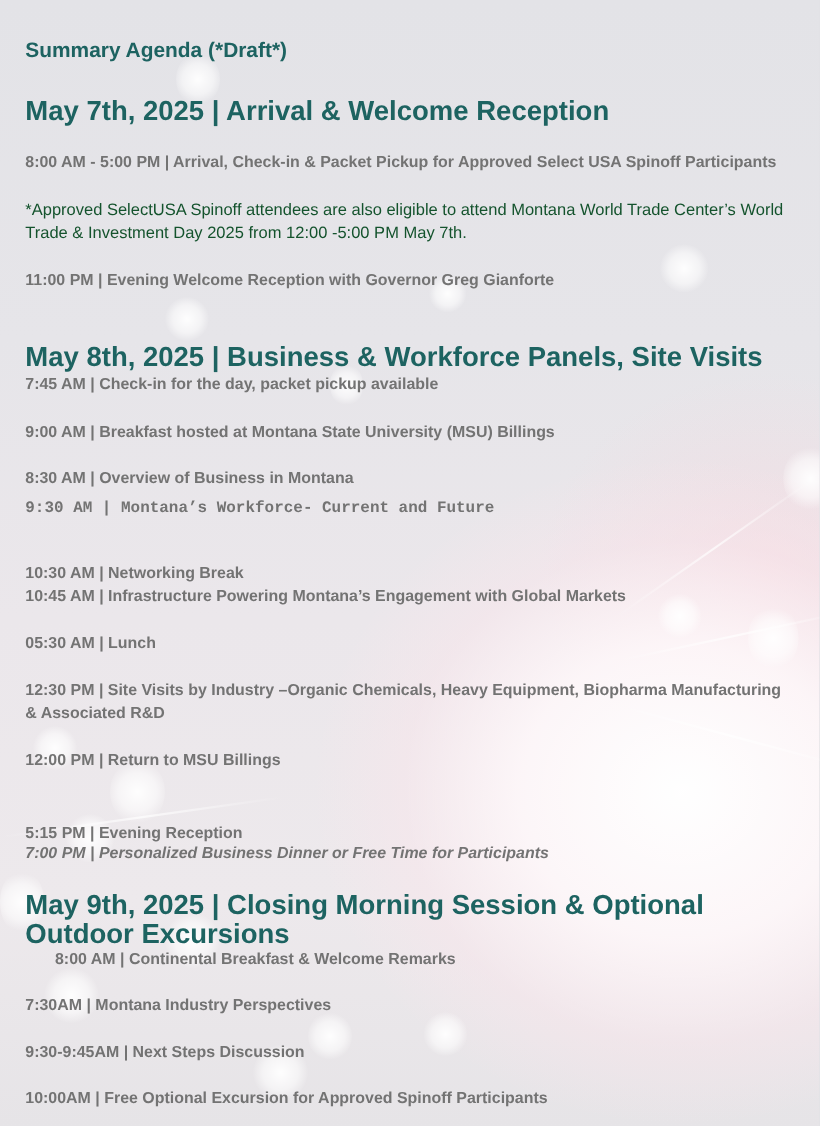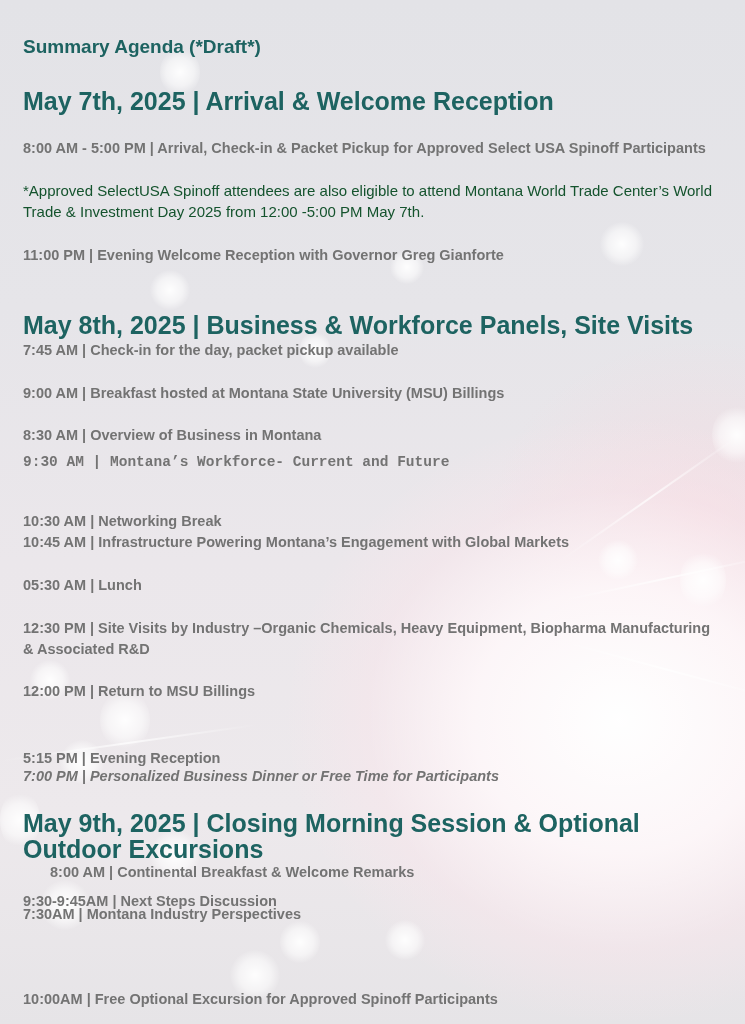--- a/index.html
+++ b/index.html
@@ -73,15 +73,15 @@
   <div class="item" style="top:532px;">10:45 AM | Infrastructure Powering Montana’s Engagement with Global Markets</div>
   <div class="item" style="top:575px;">05:30 AM  |  Lunch</div>
   <div class="item wrap" style="top:618px;">12:30 PM | Site Visits by Industry –Organic Chemicals, Heavy Equipment, Biopharma Manufacturing  &amp; Associated R&amp;D</div>
   <div class="item" style="top:681px;">12:00 PM | Return to MSU Billings</div>
   <div class="item" style="top:724px;margin-top:24px;">5:15 PM | Evening Reception</div>
   <div class="item" style="top:766px;font-style:italic;">7:00 PM | Personalized Business Dinner or Free Time for Participants</div>
 
   <div class="day" style="top:810px;width:640px;">May 9th, 2025 | Closing Morning Session &amp; Optional Outdoor Excursions</div>
   <div class="item" style="top:862px;margin-left:27px;">8:00 AM |  Continental Breakfast &amp; Welcome Remarks</div>
   <div class="item" style="top:904px;">7:30AM  |  Montana Industry Perspectives</div>
-  <div class="item" style="top:891px;text-align:right;">9:30-9:45AM |  Next Steps Discussion</div>
+  <div class="item" style="top:947px;text-align:right;">9:30-9:45AM |  Next Steps Discussion</div>
   <div class="item" style="top:989px;">10:00AM |  Free Optional Excursion for Approved Spinoff Participants</div>
 </div>
 
 </body></html>

